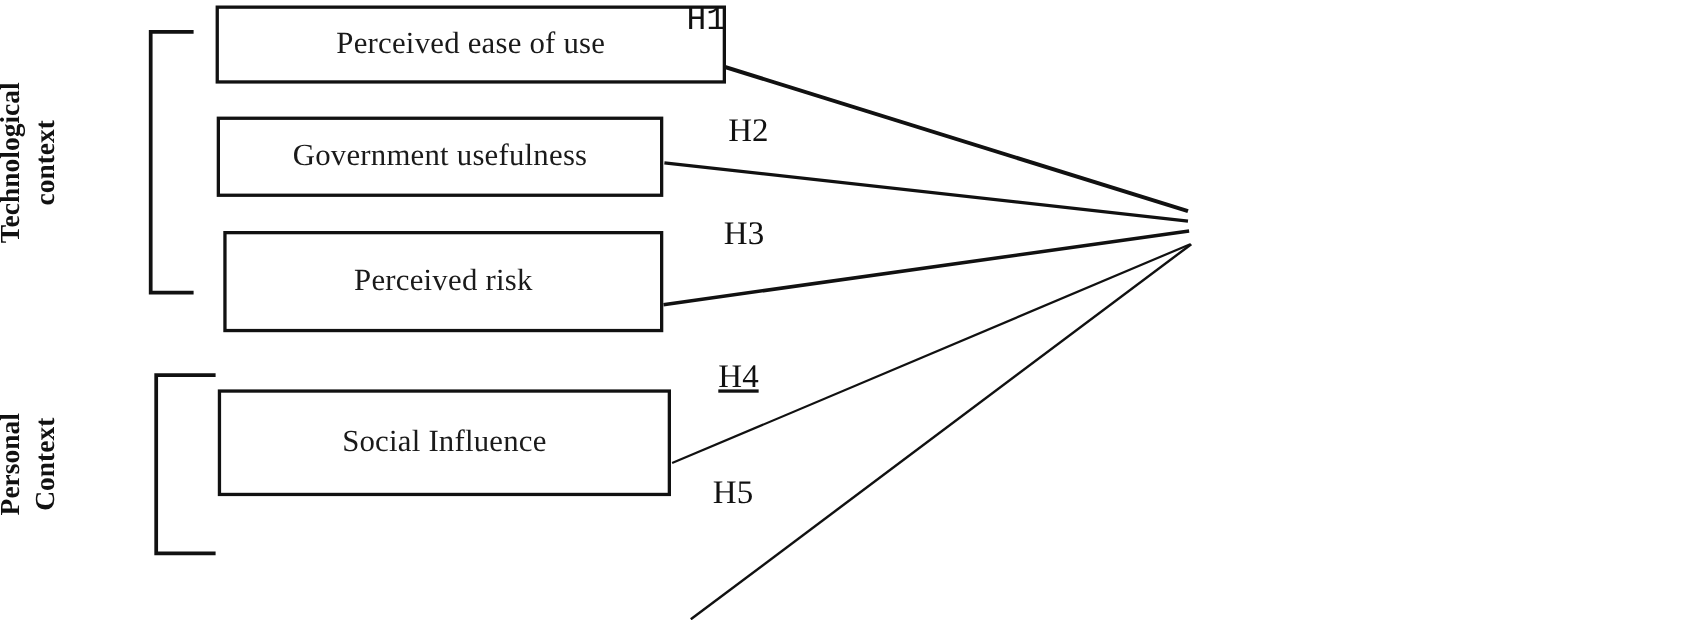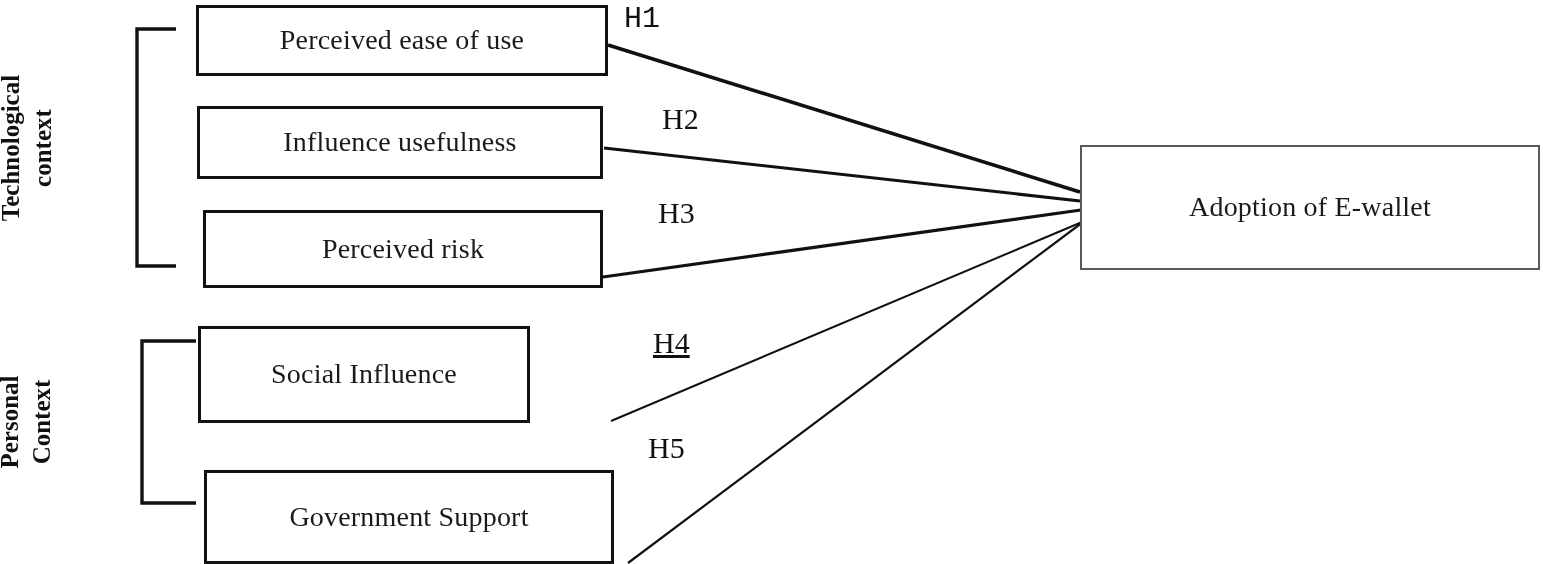--- a/index.html
+++ b/index.html
@@ -106,43 +106,37 @@
   <div class="group-caption" id="caption-technological" style="width: 237px; left: -90.5px; top: 113.5px; height: 68px;">
     <span>Technological</span>
     <span>context</span>
   </div>
 
   <div class="group-caption" id="caption-personal" style="width: 162px; left: -53px; top: 388px; height: 68px;">
     <span>Personal</span>
     <span>Context</span>
   </div>
 
-  <div class="node construct" id="node-perceived-ease-of-use" style="left: 196px; top: 5px; width: 412px; height: 71px;">
+  <div class="node construct" id="node-perceived-ease-of-use" style="left: 196px; top: 5px; width: 464px; height: 71px;">
     <div class="node-label">Perceived ease of use</div>
   </div>
 
   <div class="node construct" id="node-perceived-usefulness" style="left: 197px; top: 106px; width: 406px; height: 73px;">
-    <div class="node-label">Influence usefulness</div>
+    <div class="node-label">Government usefulness</div>
   </div>
 
-  <div class="node construct" id="node-perceived-risk" style="left: 203px; top: 210px; width: 400px; height: 78px;">
+  <div class="node construct" id="node-perceived-risk" style="left: 203px; top: 210px; width: 400px; height: 92px;">
     <div class="node-label">Perceived risk</div>
   </div>
 
-  <div class="node construct" id="node-social-influence" style="left: 198px; top: 326px; width: 332px; height: 97px;">
+  <div class="node construct" id="node-social-influence" style="left: 198px; top: 354px; width: 412px; height: 97px;">
     <div class="node-label">Social Influence</div>
   </div>
 
-  <div class="node construct" id="node-government-support" style="left: 204px; top: 470px; width: 410px; height: 94px;">
-    <div class="node-label">Government Support</div>
-  </div>
 
-  <div class="node outcome" id="node-adoption-of-e-wallet" style="left: 1080px; top: 145px; width: 460px; height: 125px;">
-    <div class="node-label">Adoption of E-wallet</div>
-  </div>
 
   <div class="hyp" id="hyp-H1" style="left: 624px; top: 2px; font-family: Liberation Mono, monospace;">H1</div>
   <div class="hyp" id="hyp-H2" style="left: 662px; top: 102px; text-align: right;">H2</div>
   <div class="hyp" id="hyp-H3" style="left: 658px; top: 196px;">H3</div>
   <div class="hyp" id="hyp-H4" style="left: 653px; top: 326px; text-decoration: underline;">H4</div>
   <div class="hyp" id="hyp-H5" style="left: 648px; top: 431px;">H5</div>
 
 </div>
 
 </body></html>

